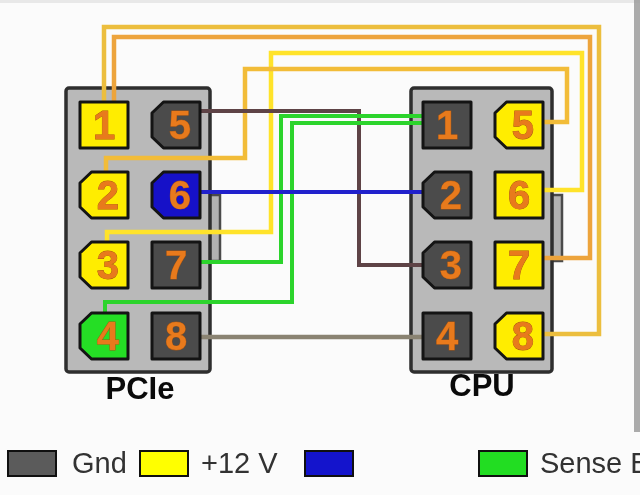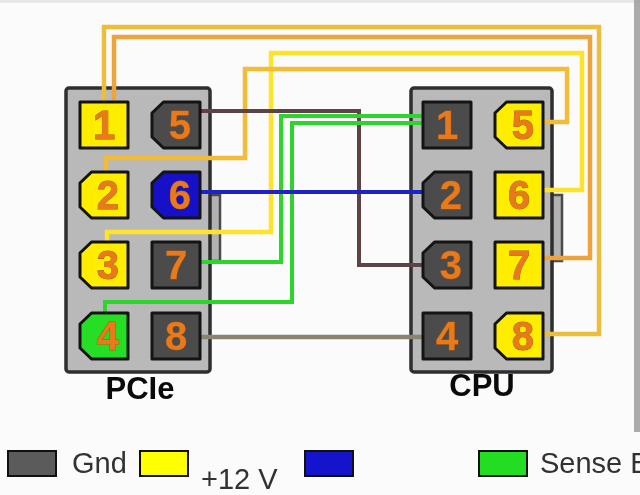--- a/index.html
+++ b/index.html
@@ -78,18 +78,18 @@
       <polygon points="423,313 471,313 471,359 423,359" fill="#4B4B4B" stroke="#141414" stroke-width="3" stroke-linejoin="round"></polygon>
       <text x="447" y="350" text-anchor="middle" font-size="40" font-weight="bold" fill="#E87A1C" stroke="#A85410" stroke-width="0.8" paint-order="stroke" style="font-family:'Liberation Sans',sans-serif">4</text>
       <polygon points="506.52,313 543,313 543,359 506.52,359 495,347.96 495,324.04" fill="#FFED00" stroke="#141414" stroke-width="3" stroke-linejoin="round"></polygon>
       <text x="522.84" y="350" text-anchor="middle" font-size="40" font-weight="bold" fill="#E87A1C" stroke="#A85410" stroke-width="0.8" paint-order="stroke" style="font-family:'Liberation Sans',sans-serif">8</text>
       <text x="482" y="396" text-anchor="middle" font-size="31" font-weight="bold" fill="#0A0A0A" style="font-family:'Liberation Sans',sans-serif">CPU</text>
     </svg>
   <div id="legend">
       <div class="legend-swatch" style="left: 7px; top: 450px; width: 50px; height: 27px; background: rgb(91, 91, 91);"></div>
       <div class="legend-label" style="left: 72px; top: 446px;">Gnd</div>
       <div class="legend-swatch" style="left: 139px; top: 450px; width: 50px; height: 27px; background: rgb(255, 255, 0);"></div>
-      <div class="legend-label" style="left: 201px; top: 462px;">+12 V</div>
+      <div class="legend-label" style="left: 201px; top: 446px;">+12 V</div>
       <div class="legend-swatch" style="left: 304px; top: 450px; width: 50px; height: 27px; background: rgb(20, 20, 204);"></div>
       <div class="legend-swatch" style="left: 478px; top: 450px; width: 50px; height: 27px; background: rgb(34, 221, 34);"></div>
       <div class="legend-label" style="left: 540px; top: 446px;">Sense B</div>
     </div>
 </div>
 
 </body></html>

